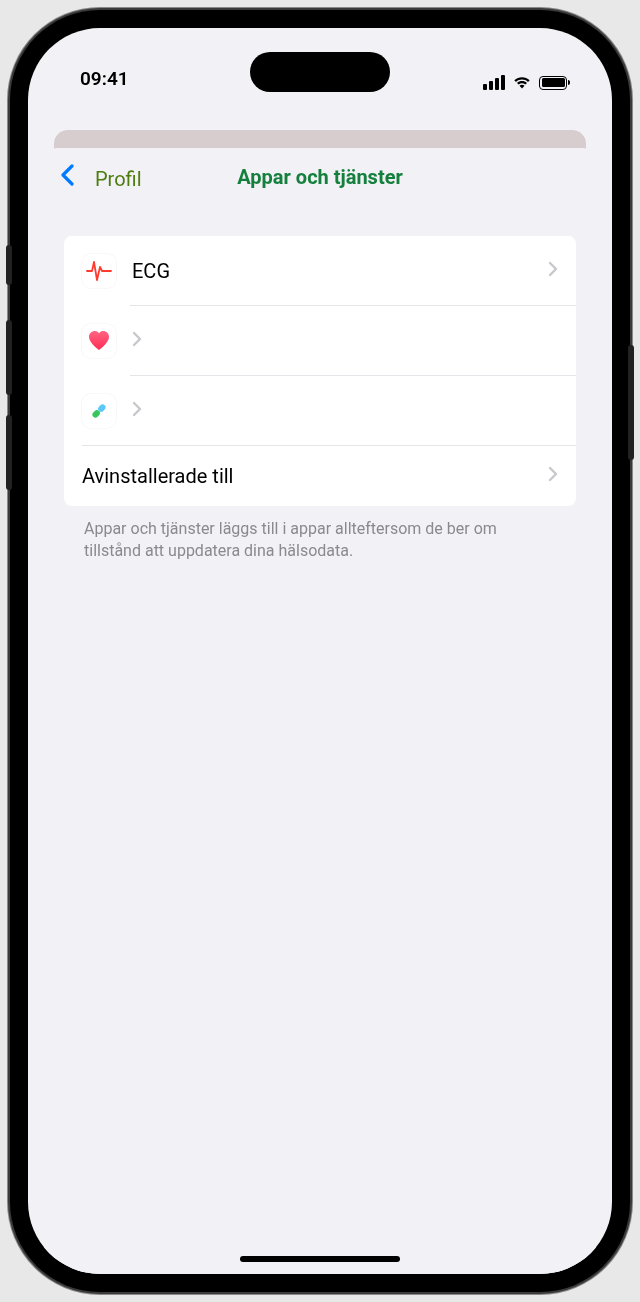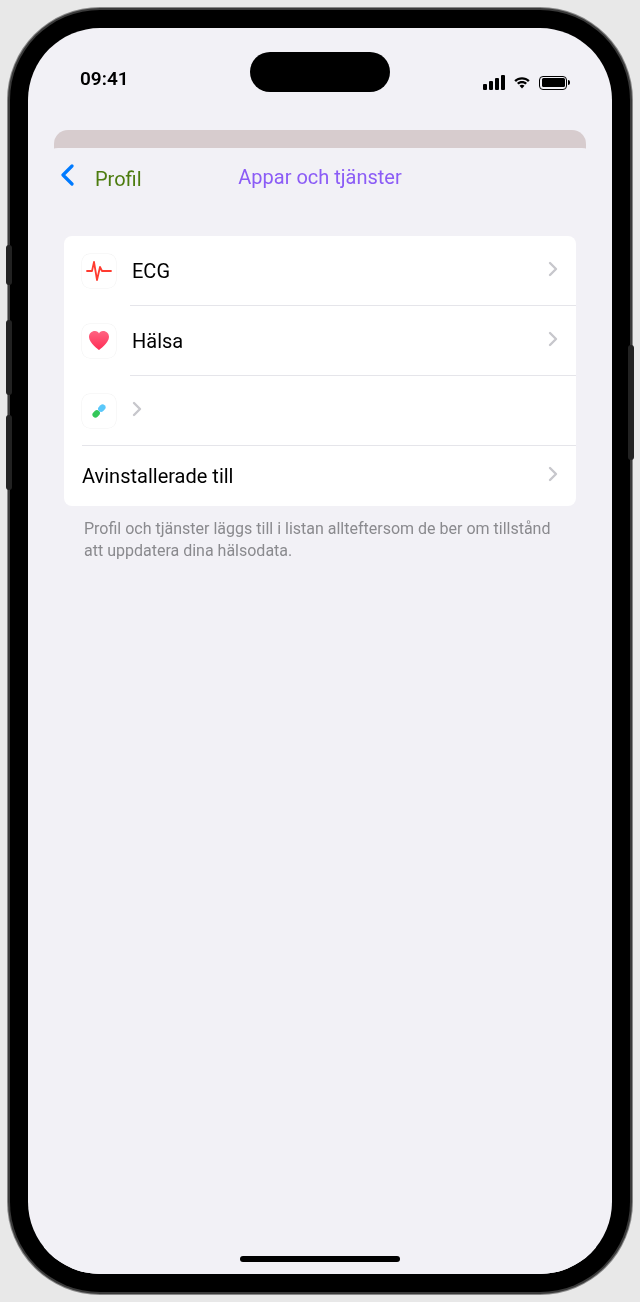--- a/index.html
+++ b/index.html
@@ -162,22 +162,22 @@
     
     .back-chevron {
       display: inline-block;
     }
     
     .nav-title {
       position: absolute;
       left: 50%;
       transform: translateX(-50%);
       font-size: 20px;
-      font-weight: 400;
-      color: #8b5cf6;
+      font-weight: 700;
+      color: #15803d;
     }
     
     .content {
       padding: 30px 20px 0;
     }
     
     .list-card {
       background: #fff;
       border-radius: 8px;
     }
@@ -325,21 +325,20 @@
               <svg width="28" height="28" viewBox="0 0 28 28">
                 <defs>
                   <linearGradient id="hg" x1="0" y1="0" x2="0" y2="1">
                     <stop offset="0%" stop-color="#ff6482"></stop>
                     <stop offset="100%" stop-color="#ff2d55"></stop>
                   </linearGradient>
                 </defs>
                 <path d="M14 23 C14 23 4 16 4 10 C4 6.5 6.5 4 10 4 C12 4 13.5 5 14 6.5 C14.5 5 16 4 18 4 C21.5 4 24 6.5 24 10 C24 16 14 23 14 23 Z" fill="url(#hg)"></path>
               </svg>
             </div>
-            <div class="row-label">Hälsa</div>
             <div class="chevron-right">
               <svg width="10" height="16" viewBox="0 0 10 16">
                   <path d="M2 2 L8 8 L2 14" stroke="#c7c7cc" stroke-width="2.4" fill="none" stroke-linecap="round" stroke-linejoin="round"></path>
                 </svg>
             </div>
             <div class="row-separator"></div>
           </div>
 
           <div class="list-row with-icon">
             <div class="app-icon">
@@ -362,19 +361,19 @@
             <div class="row-label">Avinstallerade till</div>
             <div class="chevron-right">
               <svg width="10" height="16" viewBox="0 0 10 16">
                   <path d="M2 2 L8 8 L2 14" stroke="#c7c7cc" stroke-width="2.4" fill="none" stroke-linecap="round" stroke-linejoin="round"></path>
                 </svg>
             </div>
           </div>
 
         </div>
 
-        <div class="footer-text">Profil och tjänster läggs till i listan allteftersom de ber om tillstånd att uppdatera dina hälsodata.</div>
+        <div class="footer-text">Appar och tjänster läggs till i appar allteftersom de ber om tillstånd att uppdatera dina hälsodata.</div>
       </div>
     </div>
 
     <div class="home-indicator"></div>
   </div>
 </div>
 
 </body></html>

